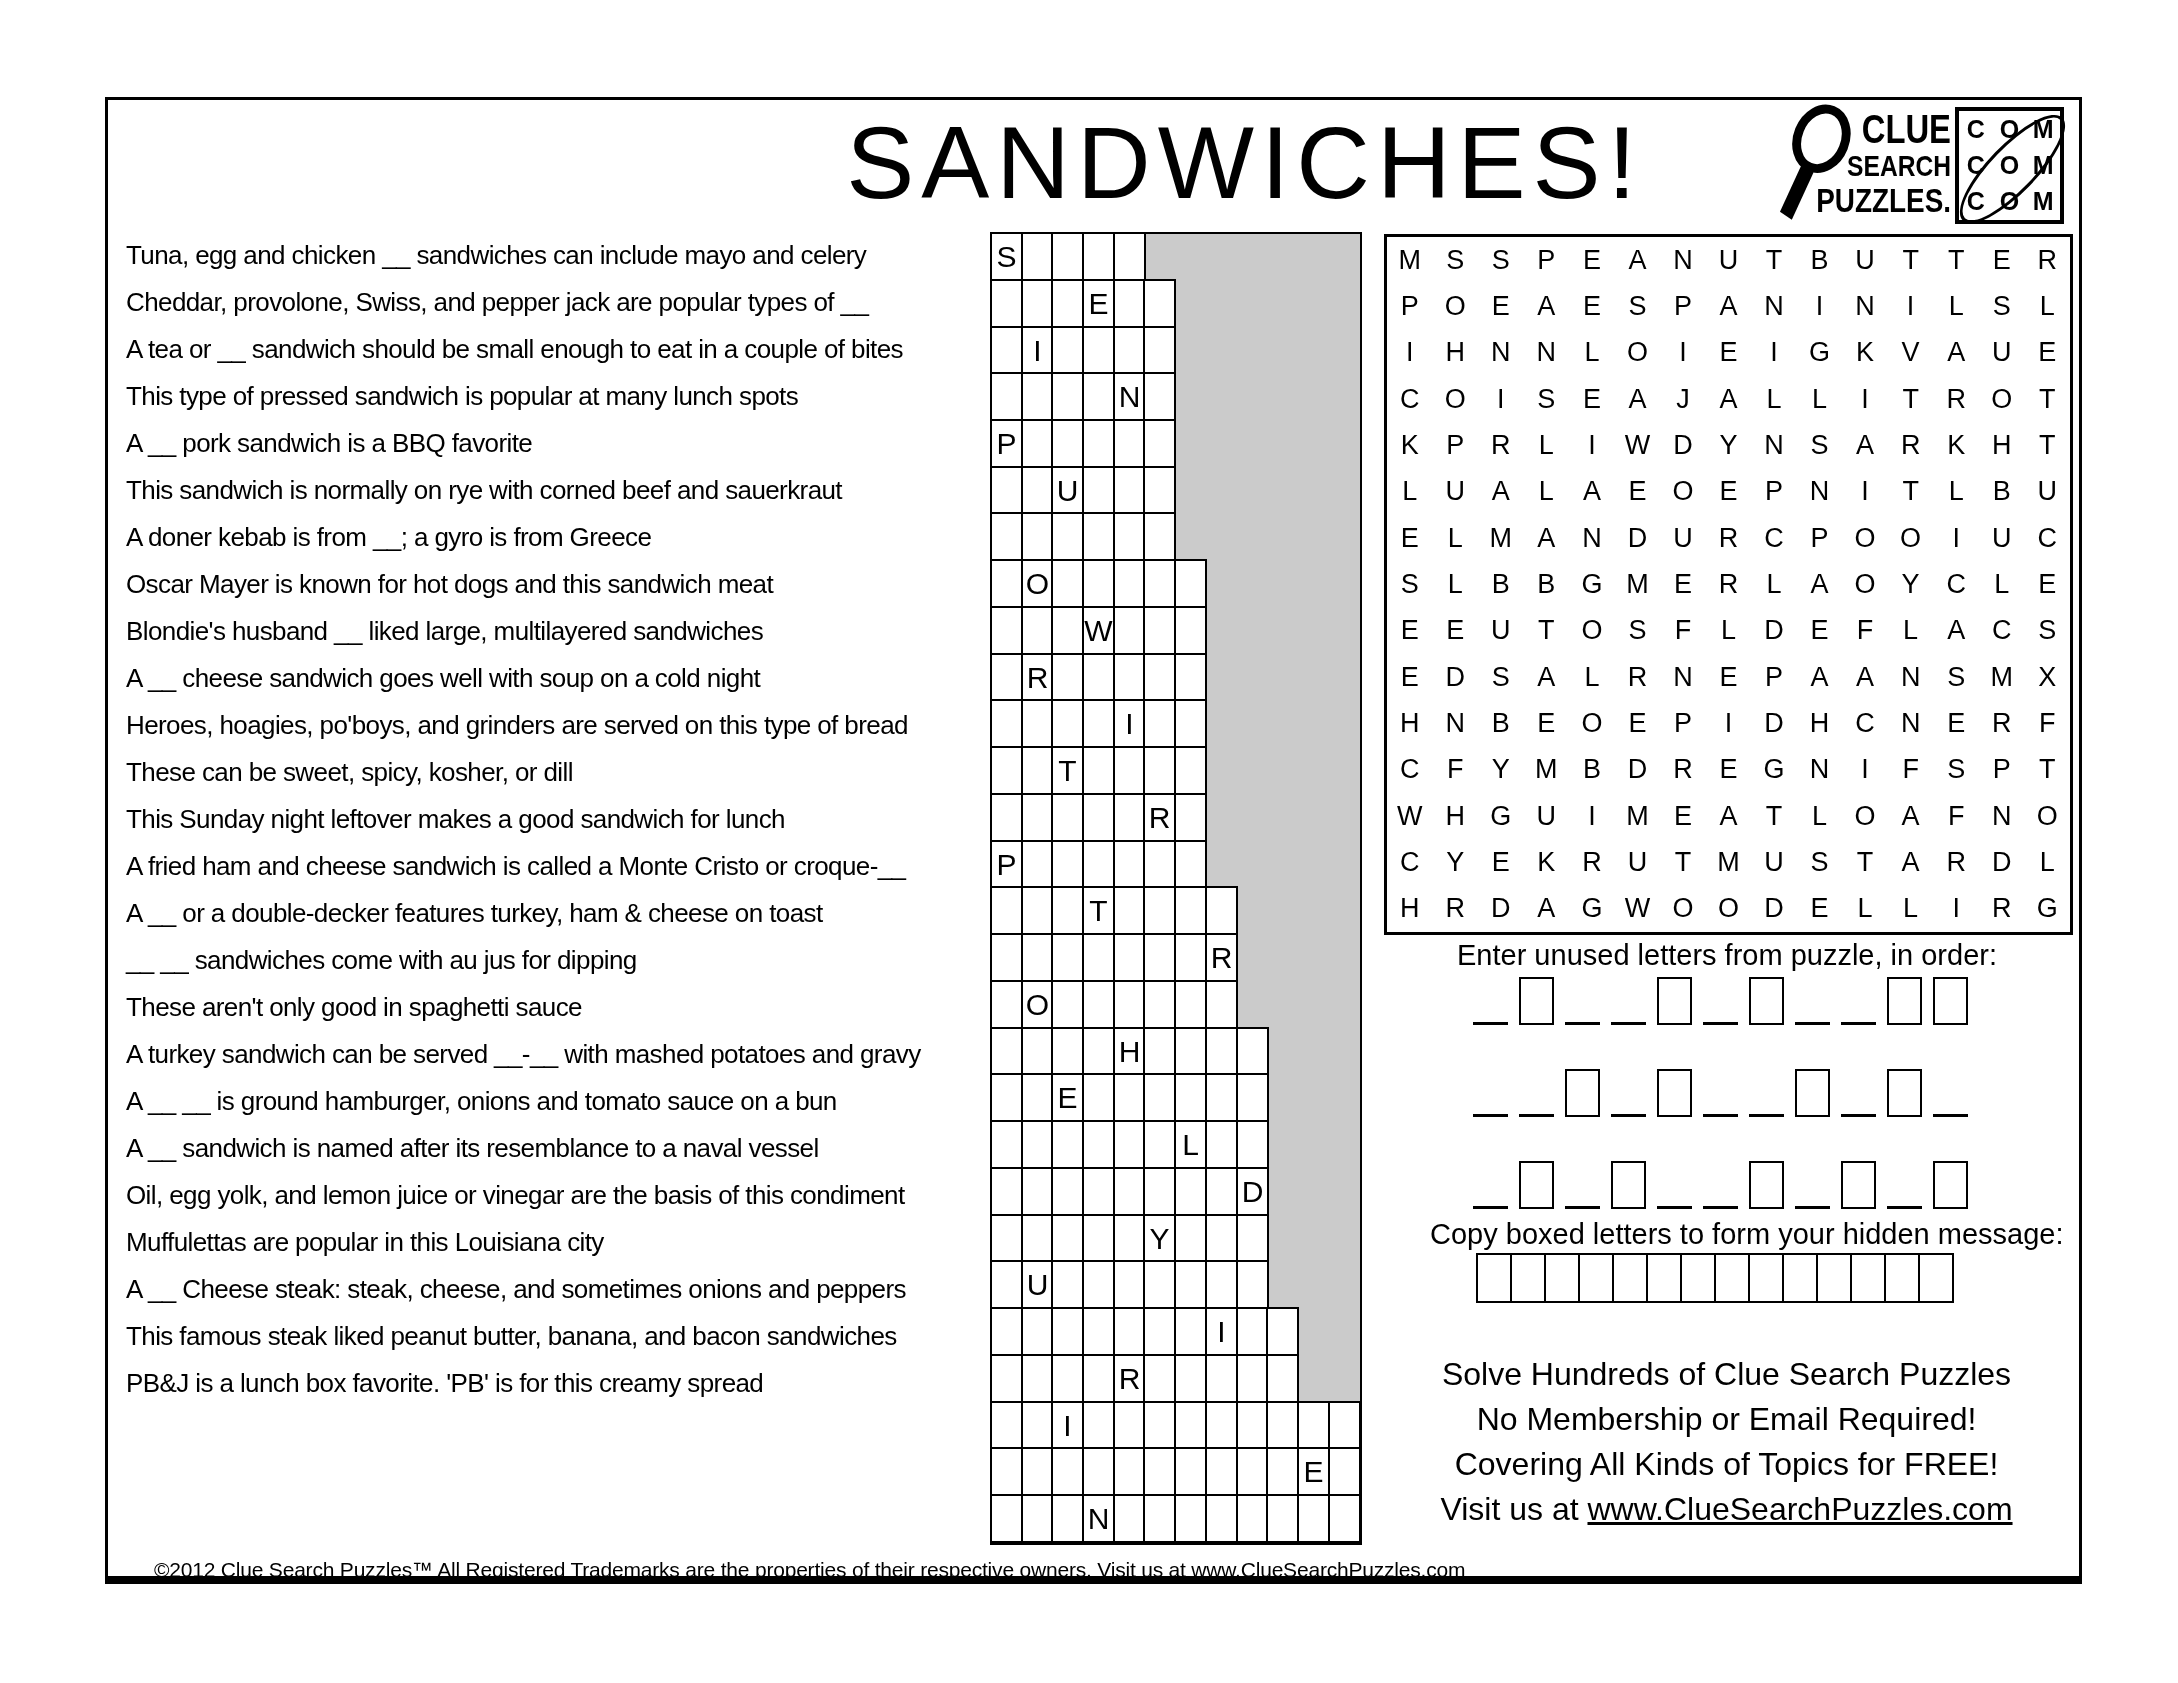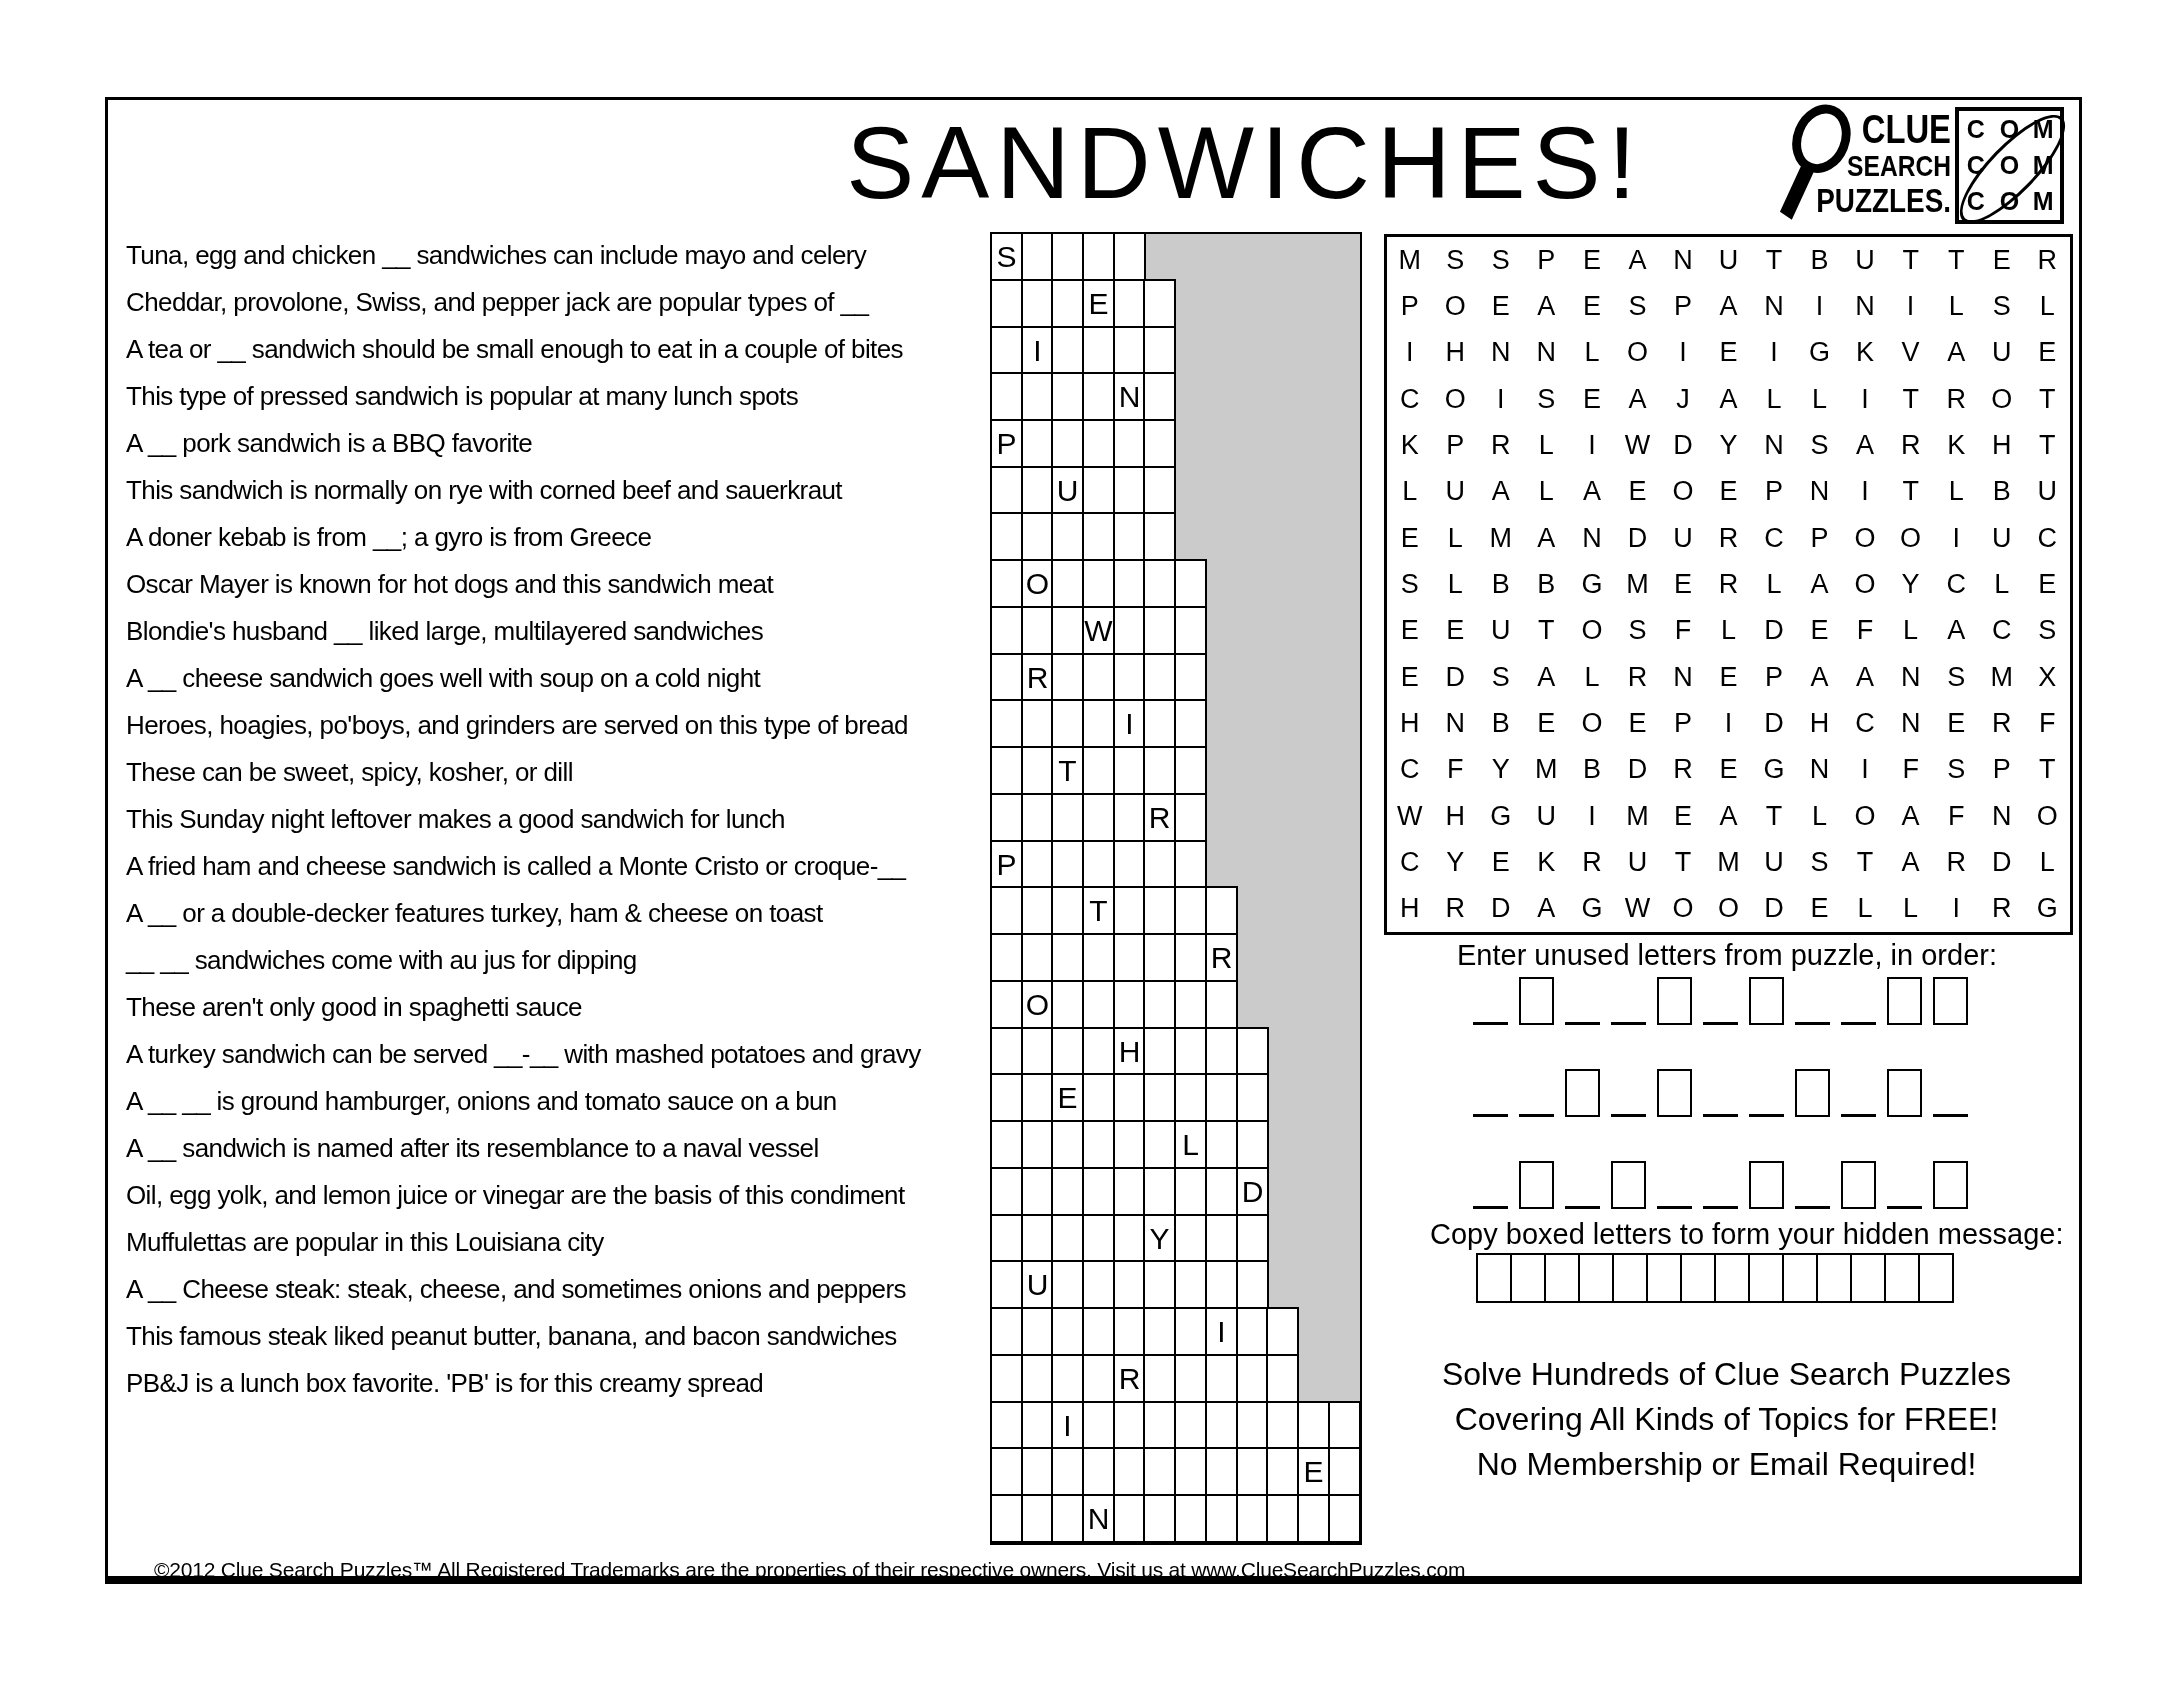--- a/index.html
+++ b/index.html
@@ -684,18 +684,19 @@
     <div class="hid-box"></div>
     <div class="hid-box"></div>
     <div class="hid-box"></div>
     <div class="hid-box"></div>
     <div class="hid-box"></div>
     <div class="hid-box"></div>
   </div>
 
 <div class="abs promo">
   <div>Solve Hundreds of Clue Search Puzzles</div>
+  <div>No Membership or Email Required!</div>
   <div>Covering All Kinds of Topics for FREE!</div>
-  <div>No Membership or Email Required!</div>
+  <div><span>Visit us at </span><span class="link">www.ClueSearchPuzzles.com</span></div>
 </div>
 
 <div class="abs footer">©2012 Clue Search Puzzles™ All Registered Trademarks are the properties of their respective owners. Visit us at www.ClueSearchPuzzles.com</div>
 
 
 </body></html>

